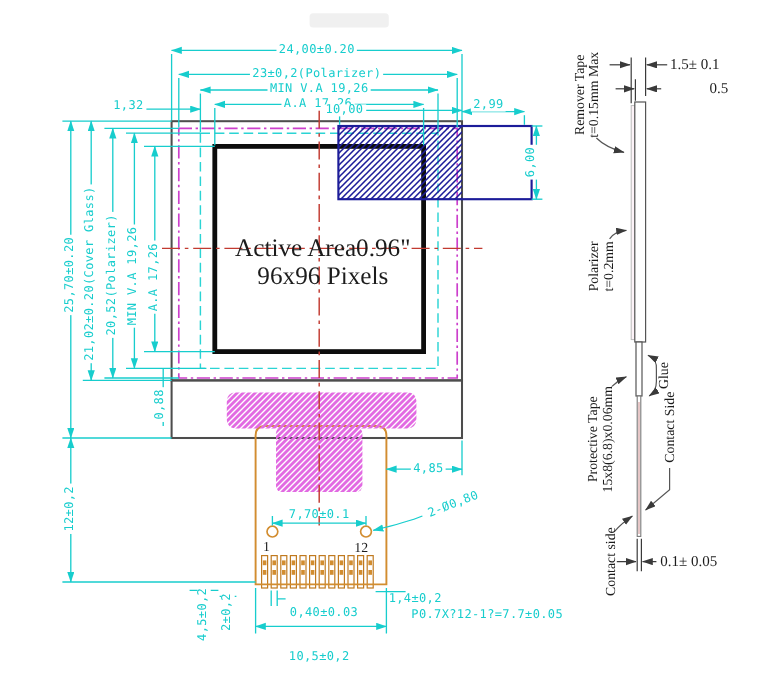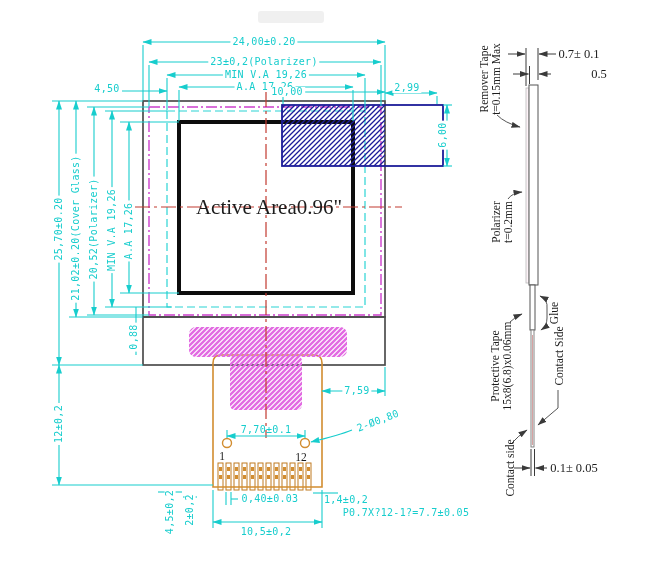--- a/index.html
+++ b/index.html
@@ -213,56 +213,57 @@
     <path d="M540,296 Q548,300 547,308 L547,318 Q547,326 541,330" marker-start="url(#aK)" marker-end="url(#aK)"></path>
     <path d="M510,322 Q515,317 522,314" marker-end="url(#aK)"></path>
     <path d="M558,390 L558,408 L538,425" marker-end="url(#aK)"></path>
     <path d="M512,443 Q518,436 527,430" marker-end="url(#aK)"></path>
   </g>
 </svg>
 
 <div class="wm"></div>
 
 <div class="lbl s big" style="left:269px;top:207px">Active Area0.96"</div>
+<div class="lbl s big" style="left:269px;top:230px">96x96 Pixels</div>
 <div class="lbl s sm" style="left:222px;top:457px">1</div>
 <div class="lbl s sm" style="left:301px;top:458px">12</div>
 
 <div class="lbl c bg" style="left:264px;top:42px">24,00±0.20</div>
 <div class="lbl c bg" style="left:264px;top:62px">23±0,2(Polarizer)</div>
 <div class="lbl c bg" style="left:266px;top:75px">MIN V.A 19,26</div>
 <div class="lbl c bg" style="left:265px;top:87px">A.A 17,26</div>
 <div class="lbl c bg" style="left:287px;top:92px">10,00</div>
 <div class="lbl c bg" style="left:407px;top:88px">2,99</div>
-<div class="lbl c" style="left:107px;top:89px">4,50</div>
+<div class="lbl c" style="left:107px;top:89px">1,32</div>
 
 <div class="vlbl c bg" style="left:59px;top:229px">25,70±0.20</div>
 <div class="vlbl c bg" style="left:76px;top:228px">21,02±0.20(Cover Glass)</div>
 <div class="vlbl c bg" style="left:94px;top:229px">20,52(Polarizer)</div>
 <div class="vlbl c bg" style="left:112px;top:230px">MIN V.A 19,26</div>
 <div class="vlbl c bg" style="left:129px;top:231px">A.A 17,26</div>
 <div class="vlbl c bg" style="left:134px;top:337px">0,88</div>
 <div class="vlbl c bg" style="left:59px;top:424px">12±0,2</div>
 
 <div class="vlbl c bg" style="left:443px;top:135px">6,00</div>
-<div class="lbl c bg" style="left:357px;top:391px">7,59</div>
+<div class="lbl c bg" style="left:357px;top:391px">4,85</div>
 
 <div class="lbl c" style="left:266px;top:430px">7,70±0.1</div>
 <div class="lbl c rot" style="left:378px;top:421px">2-Ø0,80</div>
-<div class="lbl c" style="left:270px;top:499px">0,40±0.03</div>
+<div class="lbl c" style="left:270px;top:511px">0,40±0.03</div>
 <div class="lbl c" style="left:346px;top:500px">1,4±0,2</div>
 <div class="lbl c" style="left:406px;top:513px">P0.7X?12-1?=7.7±0.05</div>
-<div class="lbl c bg" style="left:266px;top:532px">10,5±0,2</div>
+<div class="lbl c bg" style="left:266px;top:548px">10,5±0,2</div>
 <div class="vlbl c bg" style="left:170px;top:512px">4,5±0,2</div>
 <div class="vlbl c bg" style="left:190px;top:510px">2±0,2</div>
 
 <div class="vlbl s sm" style="left:490px;top:79px">
   <div>Remover Tape</div>
   <div>t=0.15mm Max</div>
 </div>
-<div class="lbl s mid" style="left:579px;top:54px">0.7± 0.1</div>
+<div class="lbl s mid" style="left:579px;top:54px">1.5± 0.1</div>
 <div class="lbl s mid" style="left:599px;top:74px">0.5</div>
 <div class="vlbl s sm" style="left:502px;top:222px">
   <div>Polarizer</div>
   <div>t=0.2mm</div>
 </div>
 <div class="vlbl s sm" style="left:554px;top:313px">Glue</div>
 <div class="vlbl s sm" style="left:501px;top:366px">
   <div>Protective Tape</div>
   <div>15x8(6.8)x0.06mm</div>
 </div>

